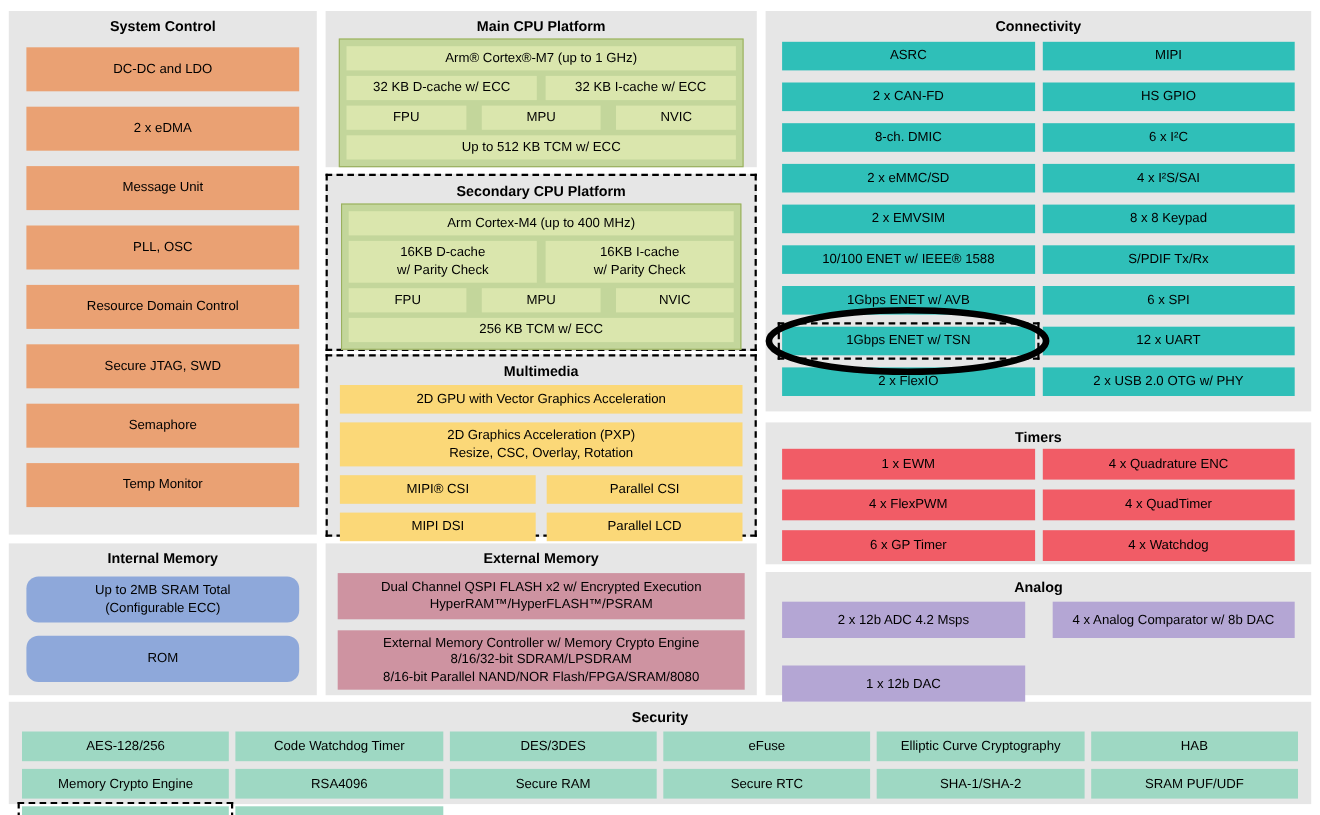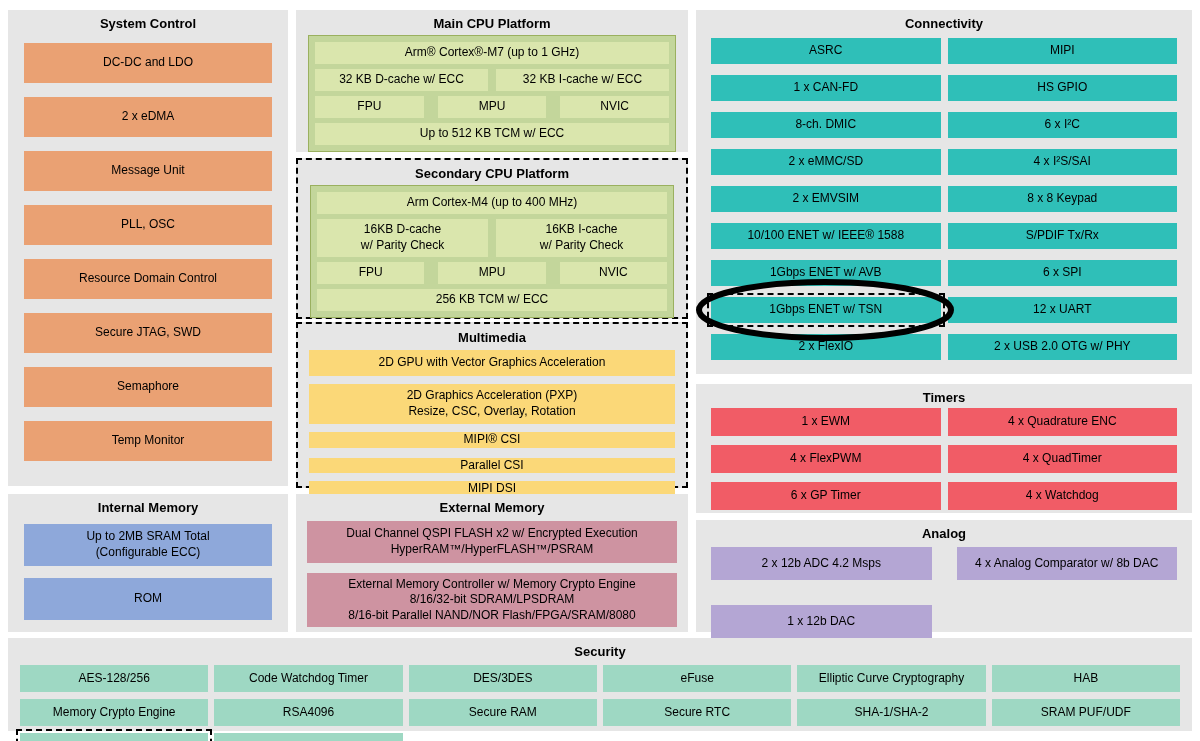--- a/index.html
+++ b/index.html
@@ -21,34 +21,34 @@
   .mint{background:#9ED8C3;}
   .yellow{background:#FBD878;}
   .green-cell{background:#DAE6AD;}
   
   #system-control{left:8px;top:10px;width:280px;height:476px;}
   #system-control .blocks{margin:12px 16px 0;display:flex;flex-direction:column;gap:14px;}
   #system-control .block{height:40px;}
   
   #internal-memory{left:8px;top:494px;width:280px;height:138px;}
   #internal-memory .blocks{margin:9px 16px 0;display:flex;flex-direction:column;gap:12px;}
-  #internal-memory .block{height:42px;}
+  #internal-memory .block{height:42px;border-radius:11px;}
   
   #main-cpu{left:296px;top:10px;width:392px;height:142px;}
   #secondary-cpu{left:296px;top:158px;width:392px;height:161px;}
   .cpu-box{margin:4px 12px 0;background:#C3D69B;border:1px solid #9AB05F;
            padding:6px;display:flex;flex-direction:column;gap:5px;}
   .cpu-row{display:flex;gap:8px;justify-content:center;}
   .cpu-row.wide-gap{gap:14px;}
   .cpu-row .block{flex:1;height:22px;}
   .cpu-row .block.tall{height:38px;}
   
   #multimedia{left:296px;top:322px;width:392px;height:166px;}
   #multimedia .blocks{margin:5px 11px 0;display:flex;flex-direction:column;gap:8px;}
-  #multimedia .row2{display:flex;gap:10px;flex-direction:column;}
+  #multimedia .row2{display:flex;gap:10px;}
   #multimedia .row2 .block{flex:1;}
   #multimedia .block{height:26px;}
   #multimedia .block.tall{height:40px;}
   
   #external-memory{left:296px;top:494px;width:392px;height:138px;}
   #external-memory .blocks{margin:6px 11px 0;display:flex;flex-direction:column;gap:10px;}
   #external-memory .b1{height:42px;}
   #external-memory .b2{height:54px;}
   
   #connectivity{left:696px;top:10px;width:496px;height:364px;}
@@ -172,21 +172,21 @@
 8/16/32-bit SDRAM/LPSDRAM
 8/16-bit Parallel NAND/NOR Flash/FPGA/SRAM/8080</div>
     </div>
   </div>
 
   <div class="panel" id="connectivity">
     <div class="panel-title">Connectivity</div>
     <div class="two-cols">
       <div class="col">
         <div class="block teal">ASRC</div>
-        <div class="block teal">1 x CAN-FD</div>
+        <div class="block teal">2 x CAN-FD</div>
         <div class="block teal">8-ch. DMIC</div>
         <div class="block teal">2 x eMMC/SD</div>
         <div class="block teal">2 x EMVSIM</div>
         <div class="block teal">10/100 ENET w/ IEEE® 1588</div>
         <div class="block teal">1Gbps ENET w/ AVB</div>
         <div class="block teal tsn-highlight">1Gbps ENET w/ TSN</div>
         <div class="block teal">2 x FlexIO</div>
       </div>
       <div class="col">
         <div class="block teal">MIPI</div>

